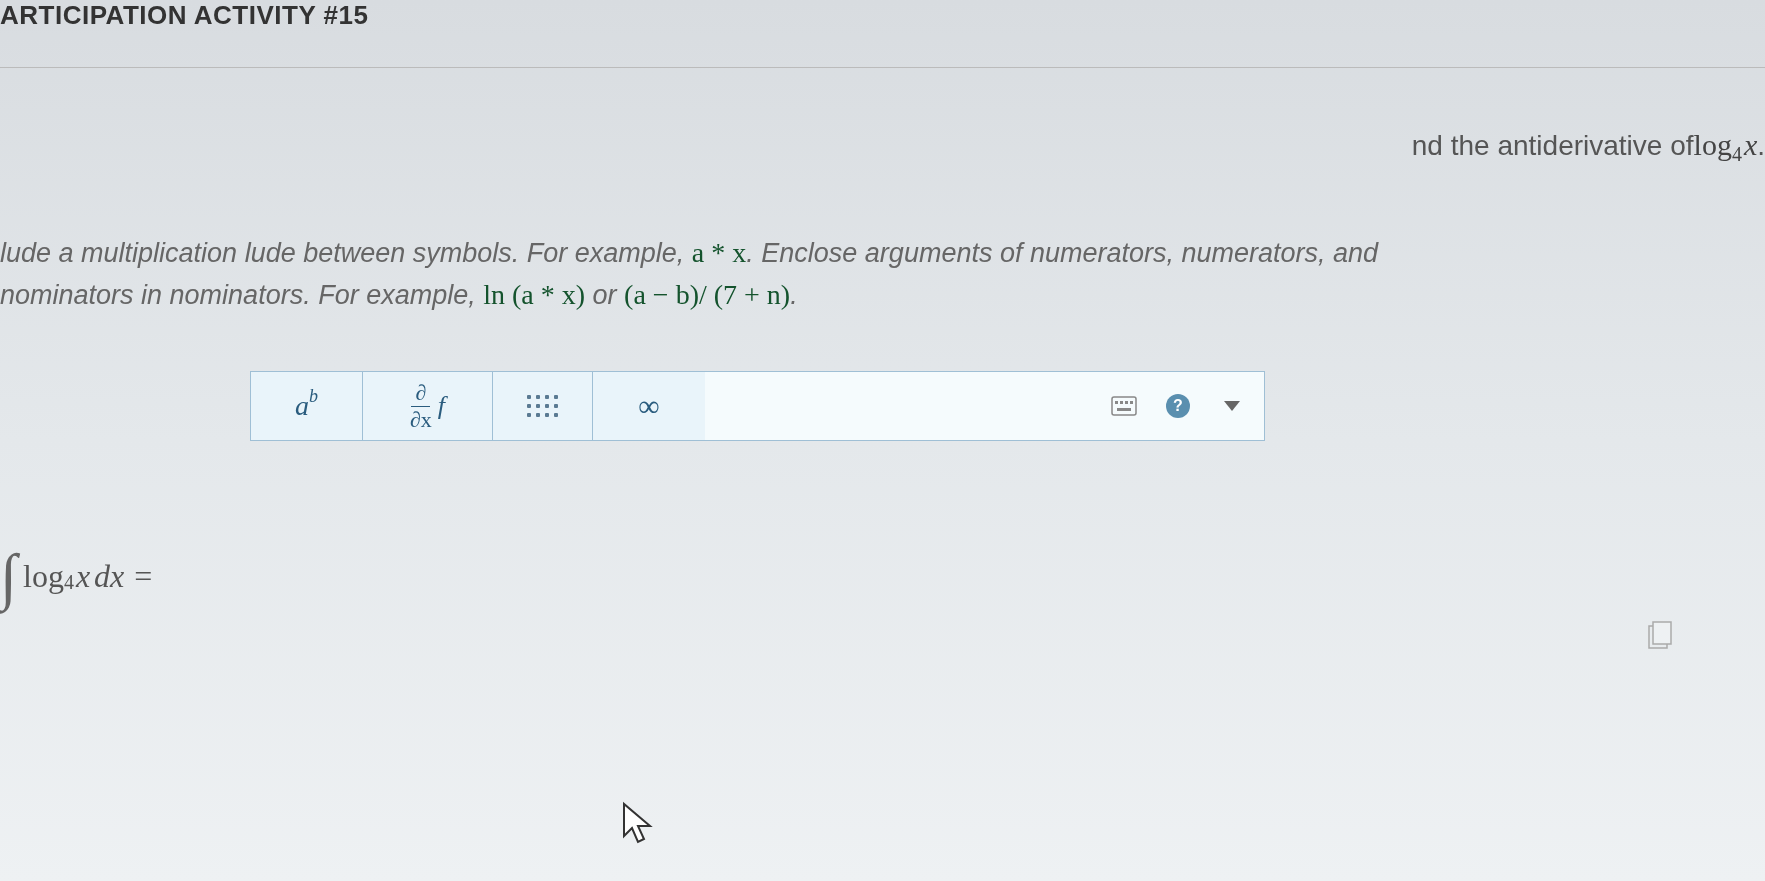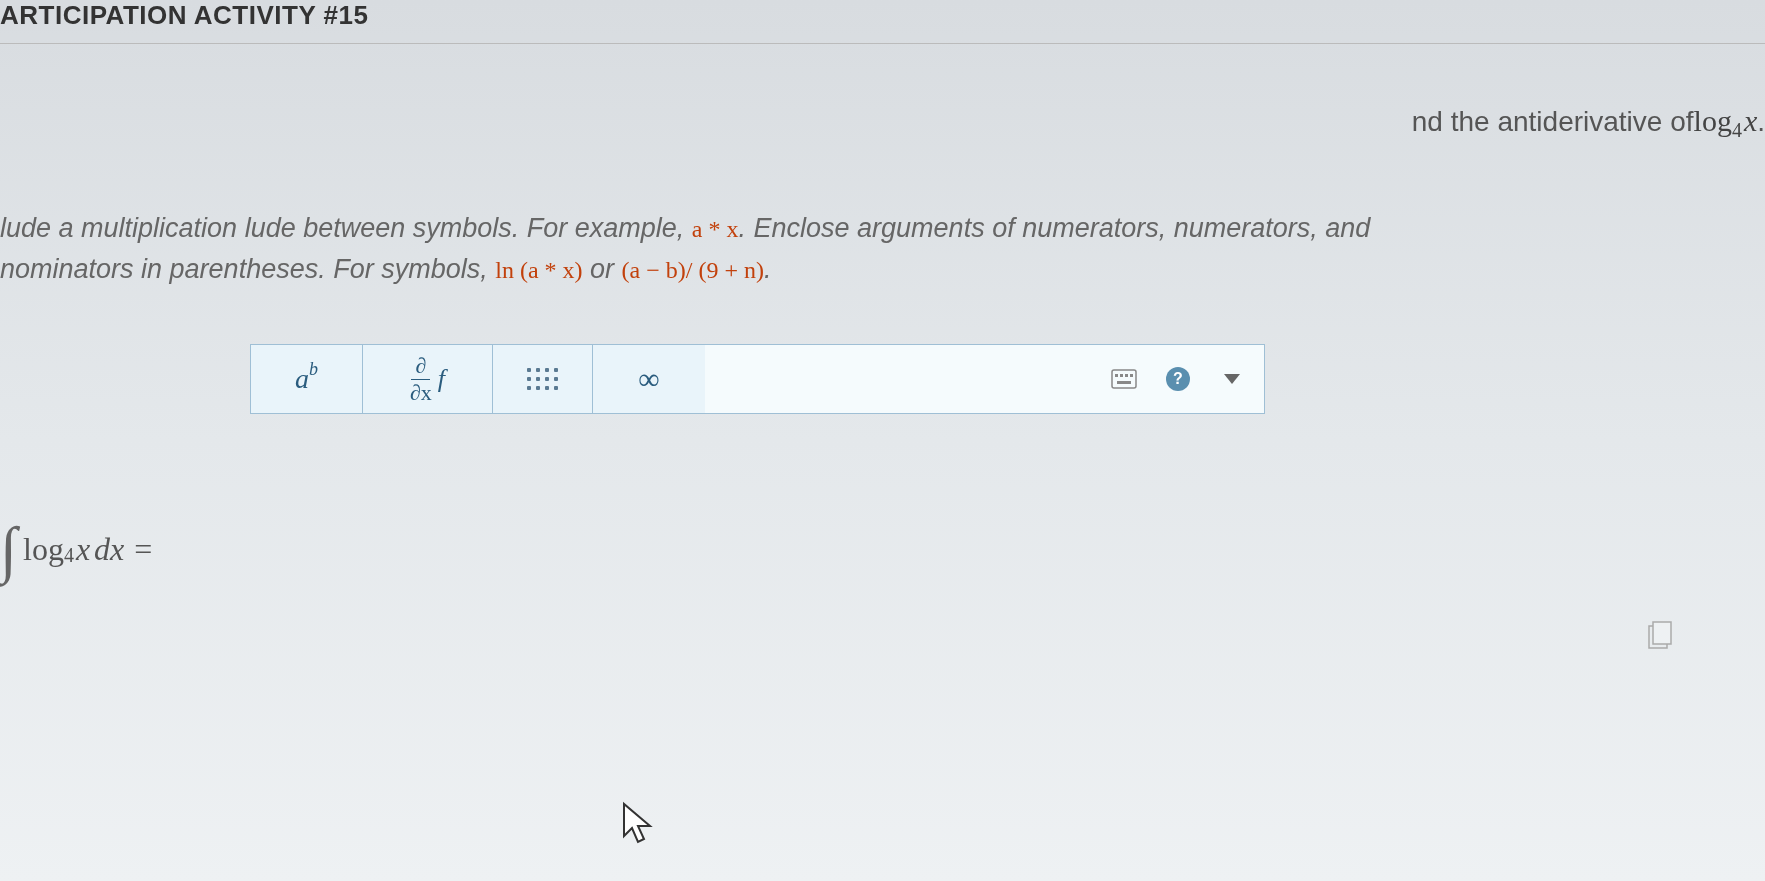--- a/index.html
+++ b/index.html
@@ -10,21 +10,21 @@
     body {
       font-family: Arial, Helvetica, sans-serif;
       background: linear-gradient(180deg, #d8dce0 0%, #e4e8eb 50%, #eef1f3 100%);
       width: 1765px;
       height: 881px;
       overflow: hidden;
       position: relative;
       color: #555;
     }
     .header {
-      padding: 0 0 12px 0;
+      padding: 0 0 36px 0;
       border-bottom: 1px solid #bbb;
       font-weight: bold;
       font-size: 26px;
       color: #333;
       letter-spacing: 0.5px;
     }
     .question-text {
       margin-top: 60px;
       font-size: 28px;
       color: #555;
@@ -42,22 +42,22 @@
     .instructions {
       margin-top: 70px;
       font-size: 27px;
       font-style: italic;
       color: #666;
       line-height: 1.5;
     }
     .instructions .math-inline {
       font-family: 'Times New Roman', serif;
       font-style: normal;
-      font-size: 24px;
-      color: #c2410c;
+      font-size: 28px;
+      color: #14532d;
     }
     .toolbar-wrap {
       margin-top: 55px;
       margin-left: 250px;
       width: 1015px;
     }
     .toolbar {
       display: flex;
       height: 70px;
       border: 1px solid #9fbfd5;
@@ -208,21 +208,21 @@
   <span class="math-expr">
     <span>log</span>
       <span class="sub">4</span>
       <span style="font-style:italic;margin-left:2px">x</span>
   </span>
   <span>.</span>
 </div>
 
 <div class="instructions">
   <span>lude a multiplication lude between symbols. For example, </span><span class="math-inline">a * x</span><span>. Enclose arguments of numerators, numerators, and</span><br>
-  <span>nominators in parentheses. For symbols, </span><span class="math-inline">ln (a * x)</span><span> or </span><span class="math-inline">(a − b)/ (9 + n)</span><span>.</span>
+  <span>nominators in nominators. For example, </span><span class="math-inline">ln (a * x)</span><span> or </span><span class="math-inline">(a − b)/ (7 + n)</span><span>.</span>
 </div>
 
 <div class="toolbar-wrap">
   <div class="toolbar">
     <div class="toolbar-left">
       <div class="toolbar-btn">
         <span style="font-style:italic">a</span>
           <span class="sup" style="font-style:italic">b</span>
       </div>
       <div class="toolbar-btn" style="width:130px">

